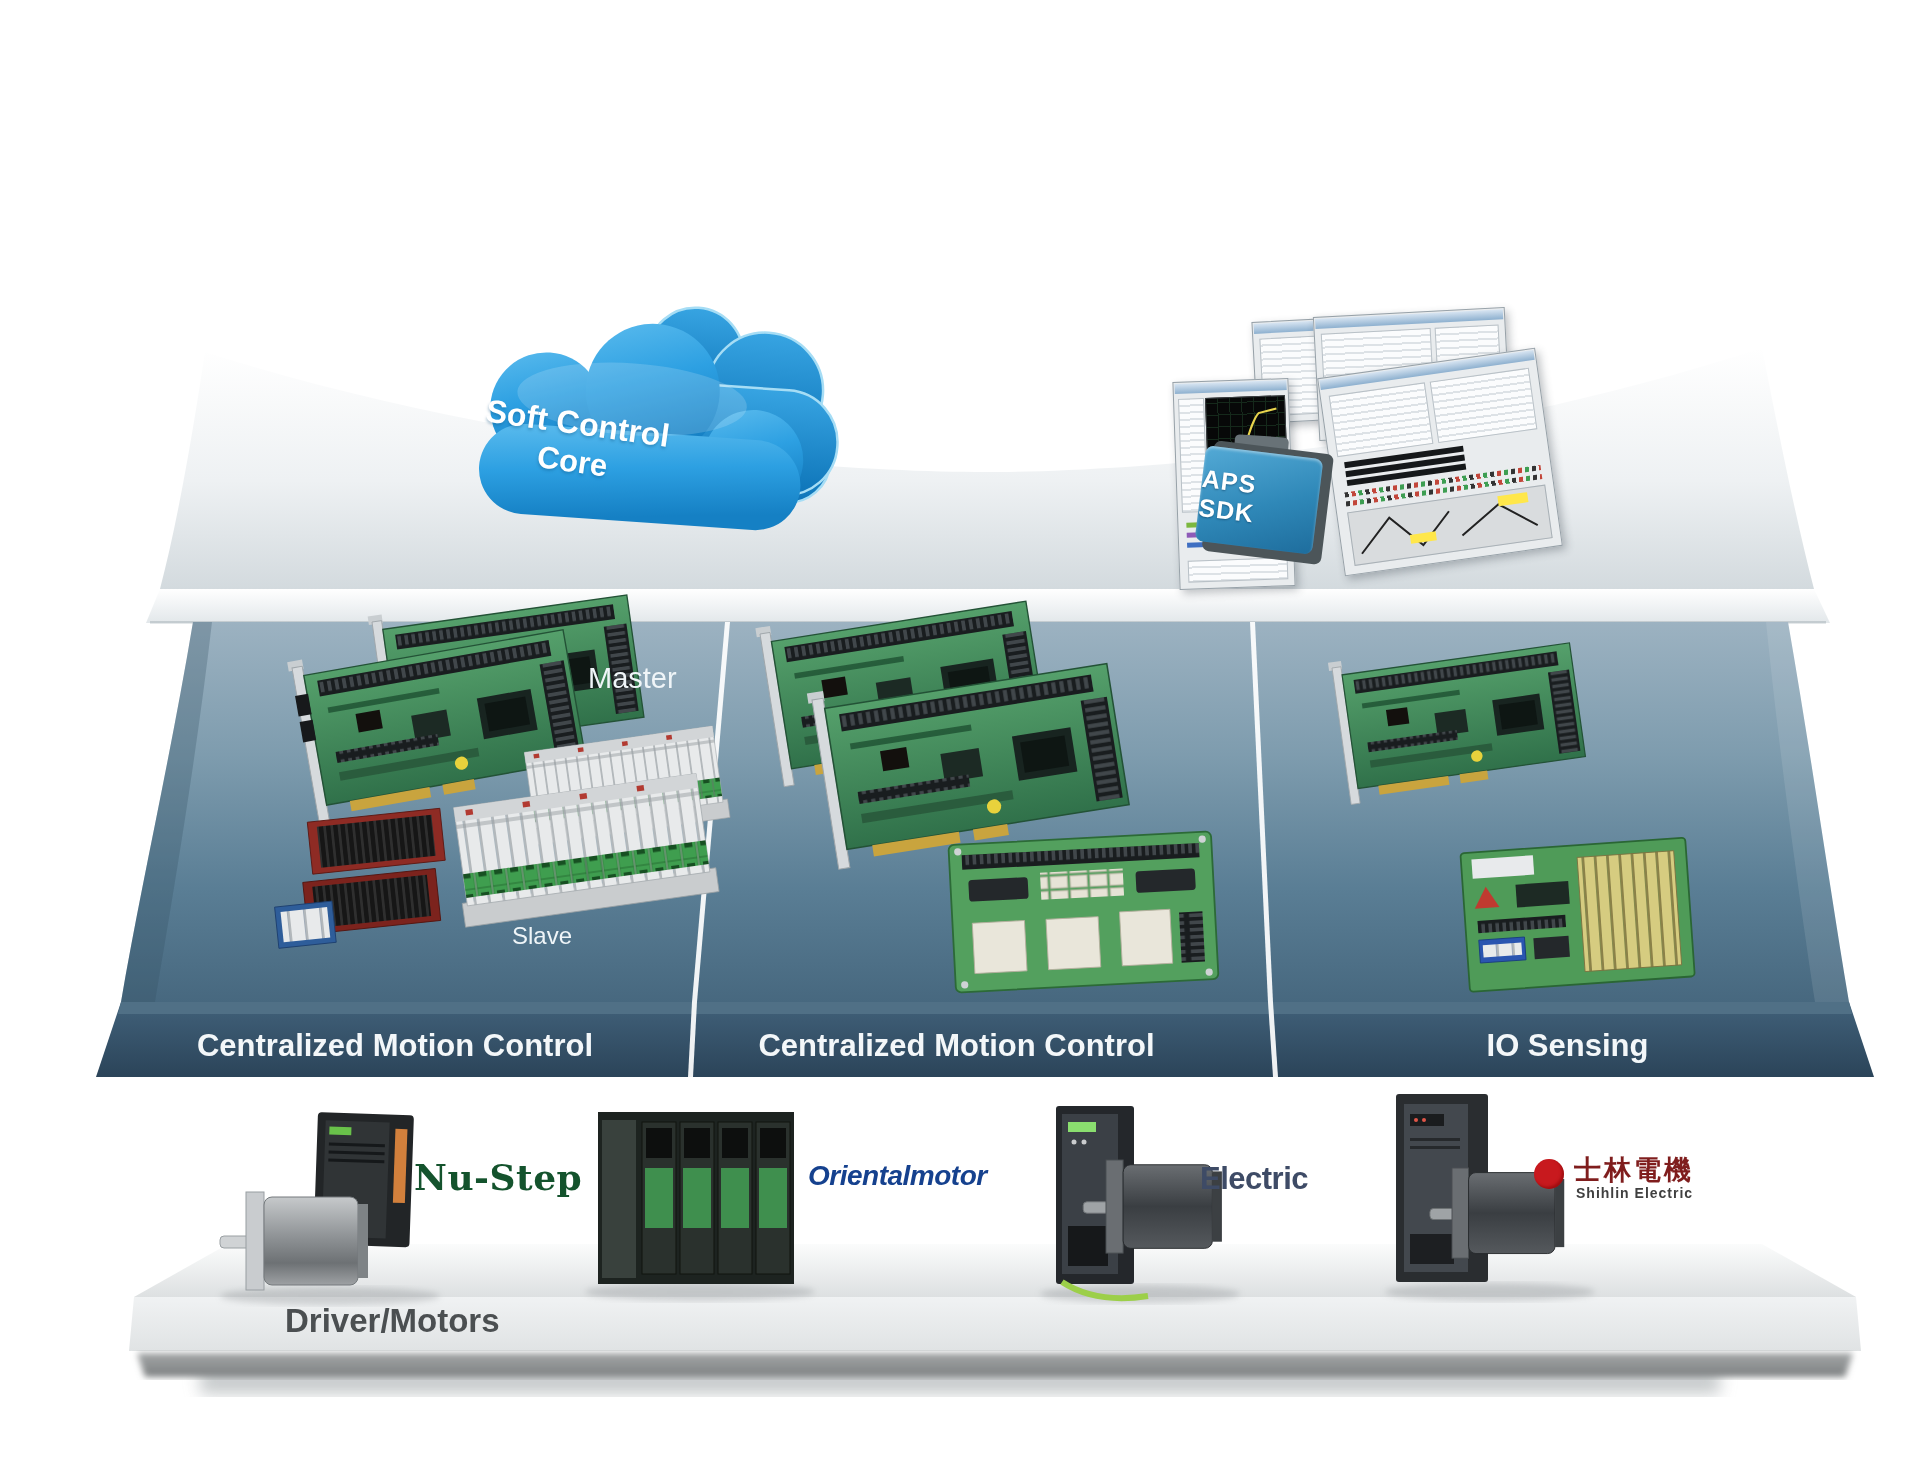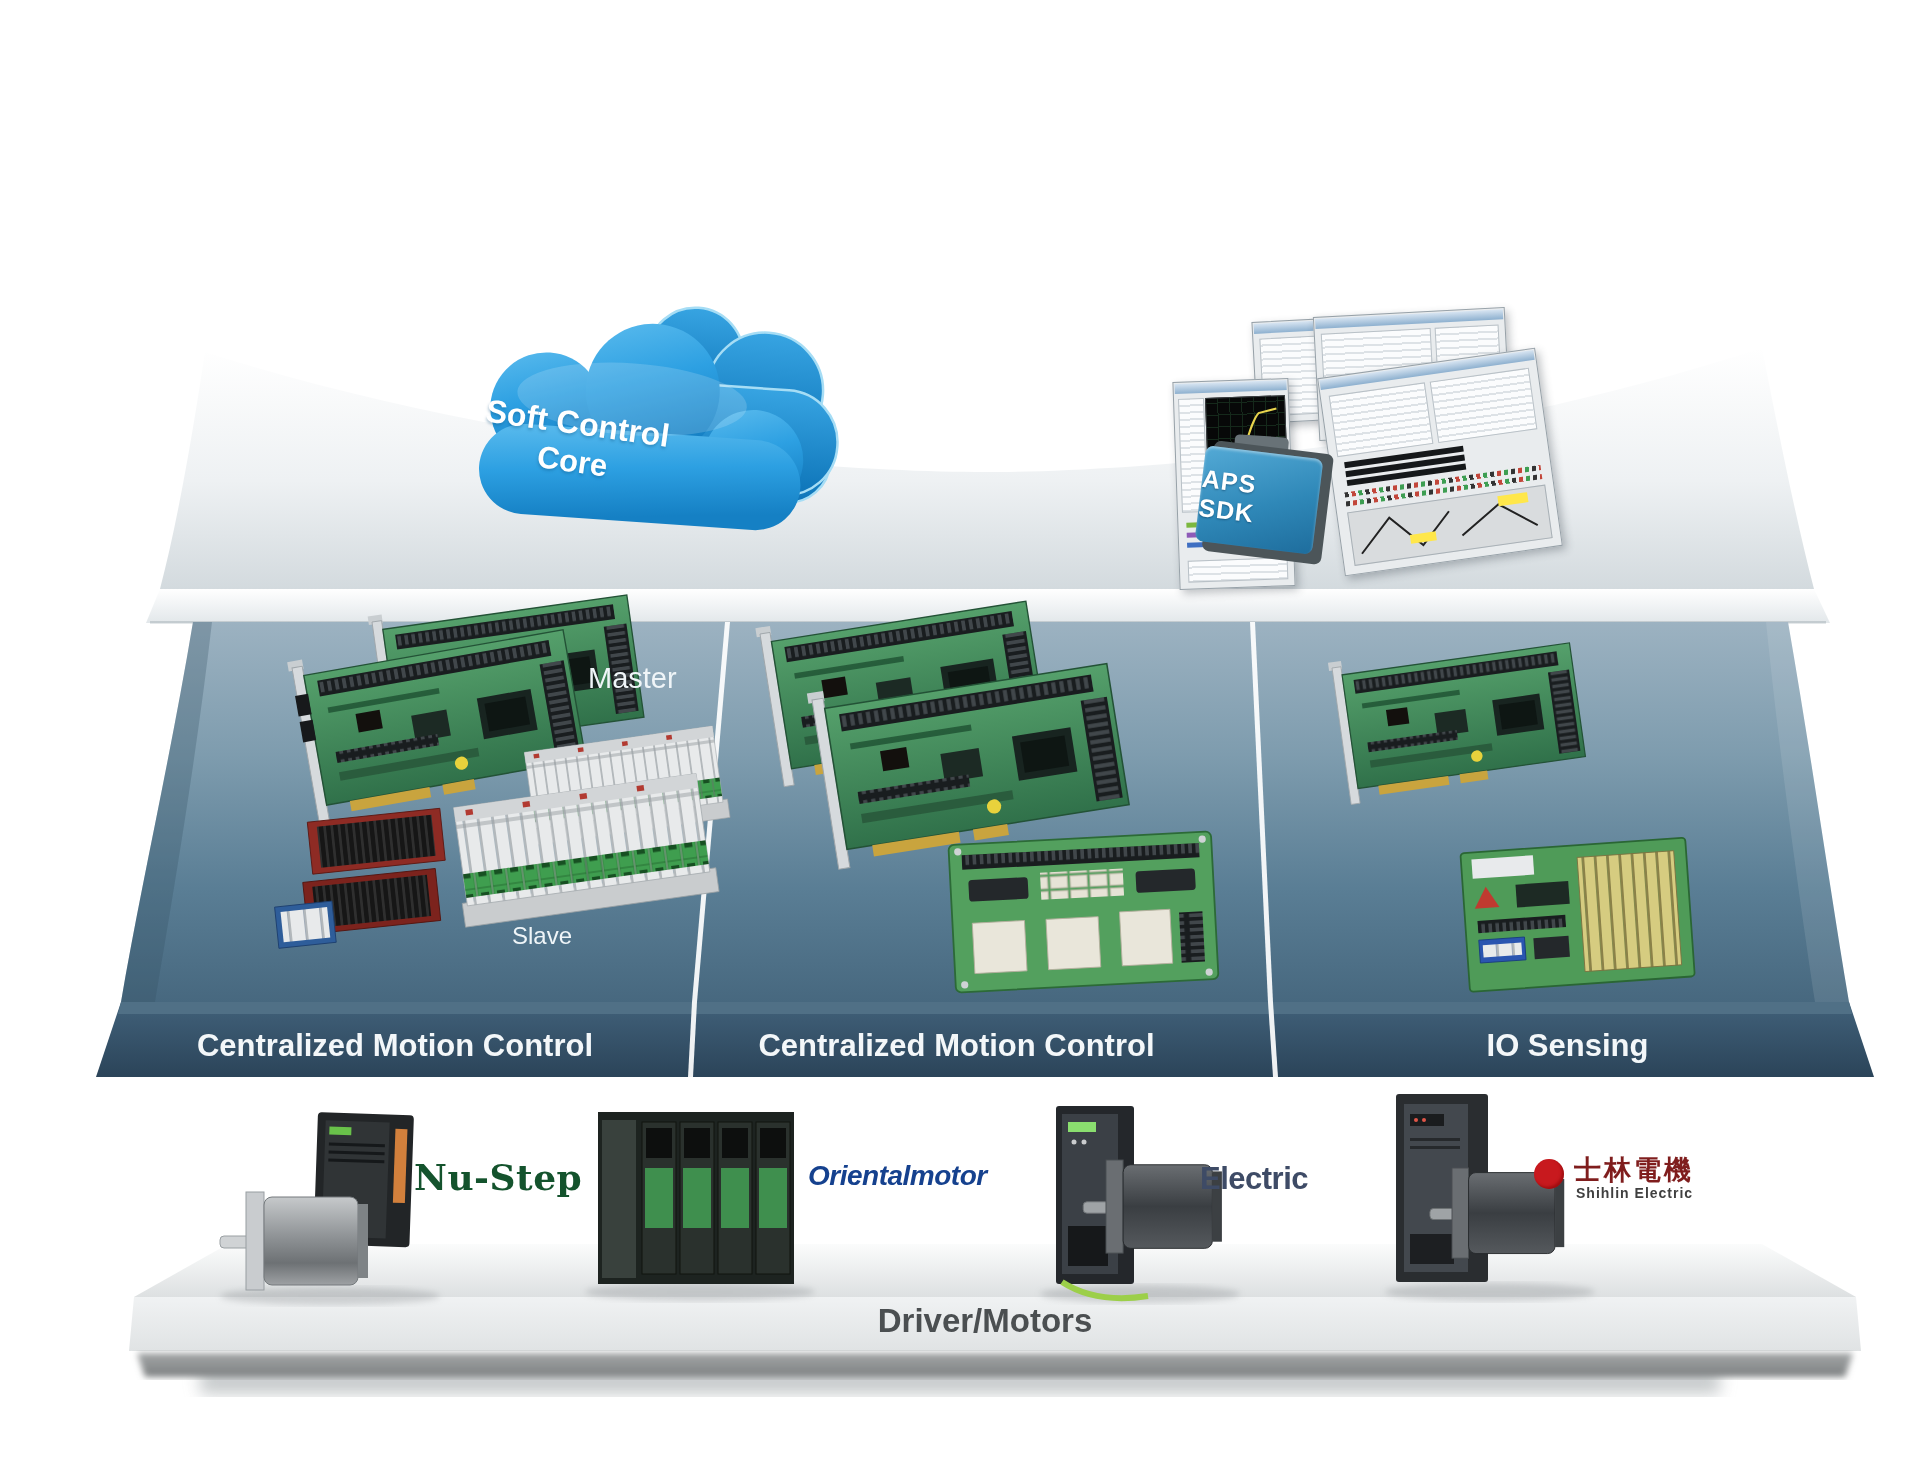--- a/index.html
+++ b/index.html
@@ -42,21 +42,21 @@
   .flabel{position:absolute;inset:0;display:flex;align-items:center;justify-content:center;
           color:#fff;font-weight:700;font-size:25px;letter-spacing:1px;
           text-shadow:0 1px 2px rgba(0,40,70,.45)}
 
   
   .tag{color:#eff5f8;font-weight:400}
   .band{top:1020px;height:52px;line-height:52px;text-align:center;color:#f3f7f9;
         font-size:31px;font-weight:700;z-index:6}
 
   
-  .platlabel{left:285px;top:1302px;width:1400px;text-align:center;font-size:33px;font-weight:700;color:#4b4f51}
+  .platlabel{left:285px;top:1302px;width:1400px;font-size:33px;font-weight:700;color:#4b4f51}
   .nustep{left:414px;top:1156px;font-family:"DejaVu Serif",serif;font-size:36px;font-weight:700;
           letter-spacing:.5px;color:#14532d}
   .oriental{left:808px;top:1160px;font-size:28px;font-weight:700;font-style:italic;
             letter-spacing:-.5px;color:#15418e}
   .pana{left:1200px;top:1161px;font-size:31px;font-weight:700;letter-spacing:-.5px;color:#3e4b66}
   .shihlin{left:1534px;top:1154px;width:220px;height:56px}
   .semblem{position:absolute;left:0;top:5px;width:30px;height:30px;border-radius:50%;
            background:#c8191e;box-shadow:inset -2px -2px 3px rgba(120,0,0,.5)}
   .scn{position:absolute;left:40px;top:-2px;font-size:27px;font-weight:700;letter-spacing:3px;color:#7f1d1d}
   .sen{position:absolute;left:42px;top:31px;font-size:14px;font-weight:700;letter-spacing:1px;color:#404040}

